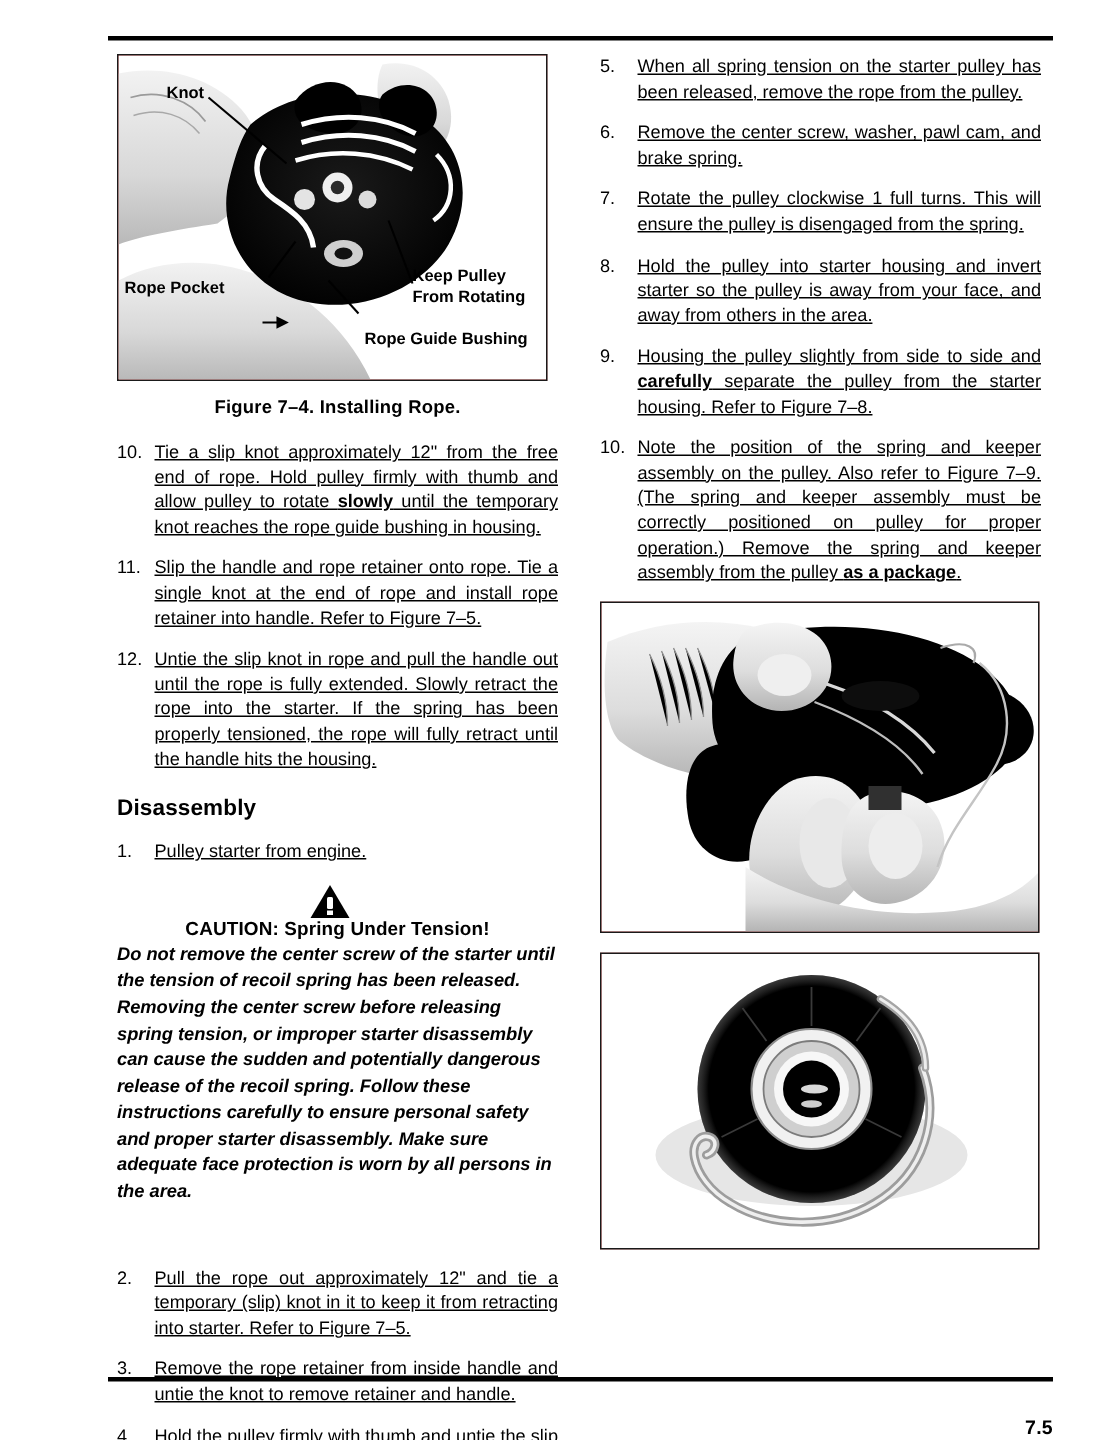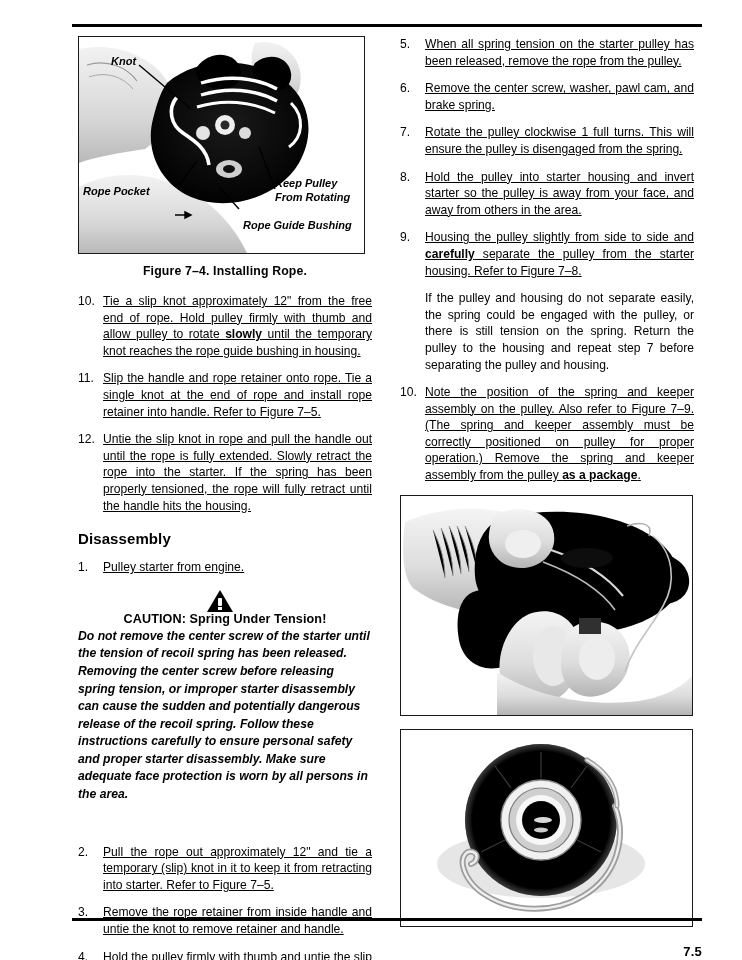--- a/index.html
+++ b/index.html
@@ -148,21 +148,20 @@
     font-weight: bold;
     text-align: left;
   }
 
   
   .figure-box {
     border: 1.5px solid #1a1a1a;
     background: #fca5a5;
     position: relative;
     overflow: hidden;
-    font-style: italic;
   }
   .figure-caption {
     font-size: 12.3px;
     font-weight: bold;
     text-align: center;
     letter-spacing: 0.15px;
     line-height: 16px;
     margin-top: 9px;
   }
 
@@ -326,21 +325,20 @@
     <div class="list-item">
       <span class="num">8.</span>
       <span class="txt">Hold the pulley into starter housing and invert starter so the pulley is away from your face, and away from others in the area.</span>
     </div>
 
     <div class="list-item">
       <span class="num">9.</span>
       <span class="txt"><span>Housing the pulley slightly from side to side and </span><b>carefully</b><span> separate the pulley from the starter housing. Refer to Figure 7–8.</span></span>
     </div>
 
-    <div class="cont-para">If the pulley and housing do not separate easily, the spring could be engaged with the pulley, or there is still tension on the spring. Return the pulley to the housing and repeat step 7 before separating the pulley and housing.</div>
 
     <div class="list-item">
       <span class="num">10.</span>
       <span class="txt"><span>Note the position of the spring and keeper assembly on the pulley. Also refer to Figure 7–9. (The spring and keeper assembly must be correctly positioned on pulley for proper operation.) Remove the spring and keeper assembly from the pulley </span><b>as a package</b><span>.</span></span>
     </div>
 
     <div class="figure-box" id="fig78">
       <svg class="fig-svg" viewBox="0 0 291 219" preserveAspectRatio="none">
         <defs>
           <linearGradient id="skin78" x1="0" y1="0" x2="0" y2="1">

